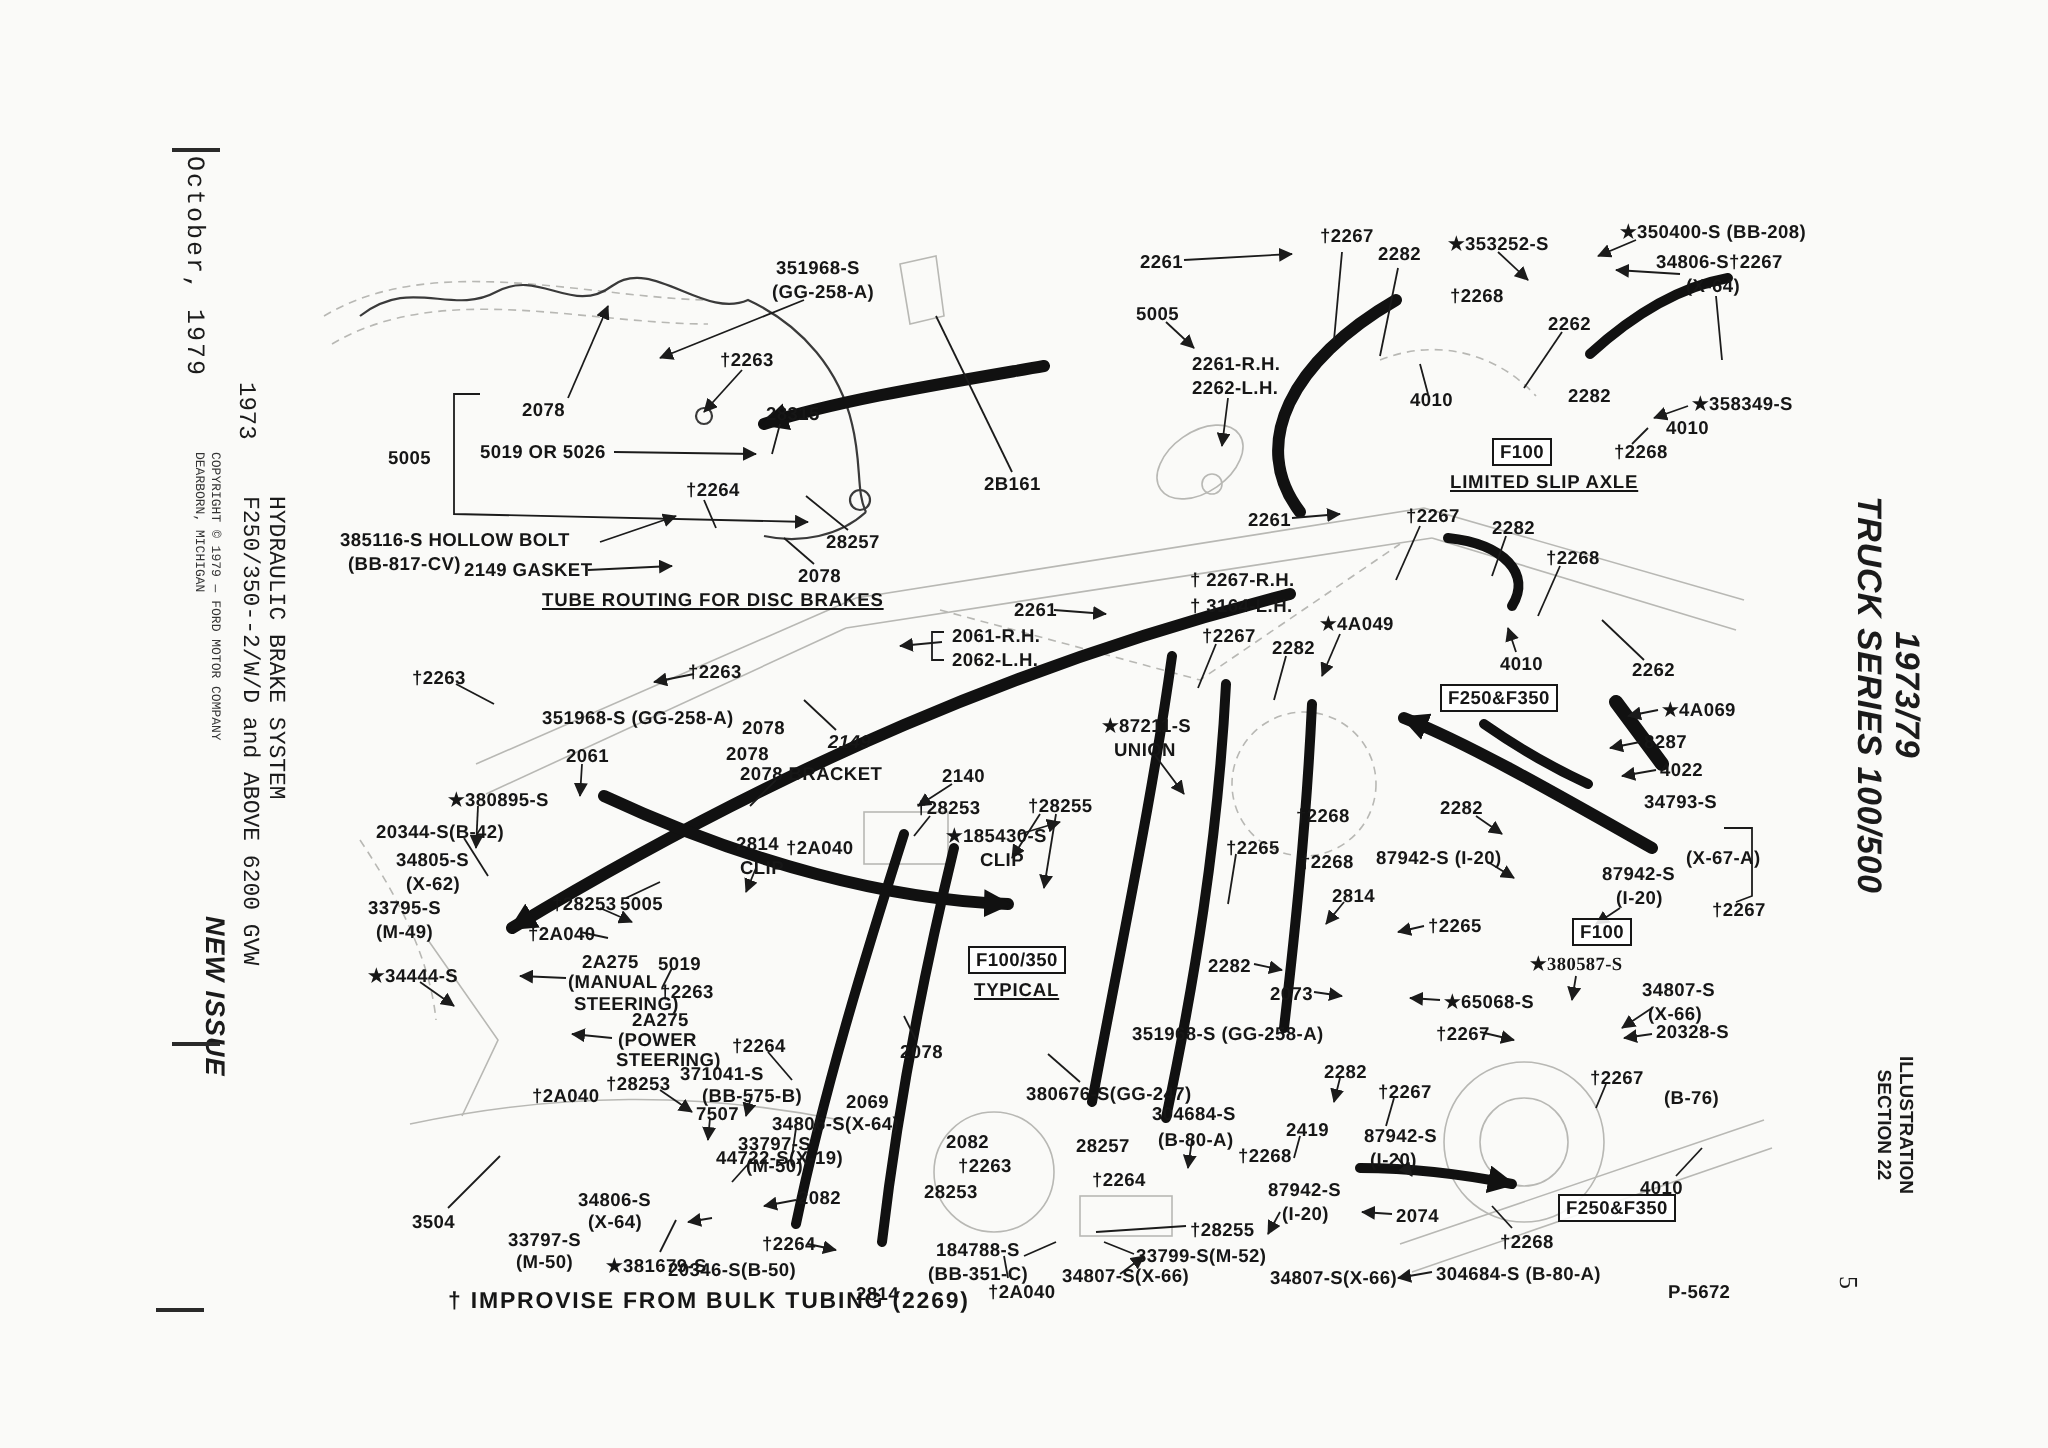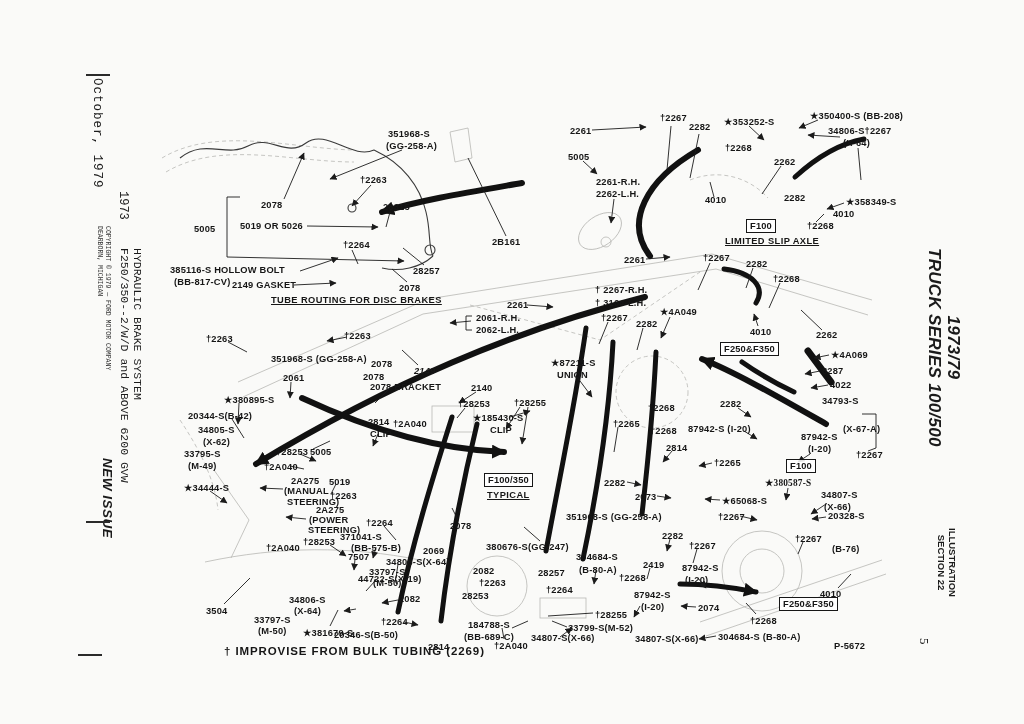--- a/index.html
+++ b/index.html
@@ -334,36 +334,36 @@
       <div class="lbl" style="left: 685px; top: 575px;">(I-20)</div>
       <div class="lbl" style="left: 698px; top: 603px;">2074</div>
       <div class="lbl" style="left: 750px; top: 616px;">†2268</div>
       <div class="lbl" style="left: 718px; top: 632px;">304684-S (B-80-A)</div>
       <div class="lbl boxed" style="left: 779px; top: 597px;">F250&amp;F350</div>
       <div class="lbl" style="left: 820px; top: 589px;">4010</div>
       <div class="lbl" style="left: 834px; top: 641px;">P-5672</div>
       <div class="lbl boxed" style="left: 484px; top: 473px;">F100/350</div>
       <div class="lbl ul" style="left: 487px; top: 490px;">TYPICAL</div>
       <div class="lbl" style="left: 450px; top: 521px;">2078</div>
-      <div class="lbl" style="left: 486px; top: 542px;">380676-S(GG-247)</div>
+      <div class="lbl" style="left: 513px; top: 542px;">380676-S(GG-247)</div>
       <div class="lbl" style="left: 403px; top: 546px; margin-left: 20px;">2069</div>
       <div class="lbl" style="left: 386px; top: 557px;">34806-S(X-64)</div>
       <div class="lbl" style="left: 473px; top: 566px;">2082</div>
       <div class="lbl" style="left: 479px; top: 578px;">†2263</div>
       <div class="lbl" style="left: 538px; top: 568px;">28257</div>
       <div class="lbl" style="left: 546px; top: 585px;">†2264</div>
       <div class="lbl" style="left: 462px; top: 591px;">28253</div>
       <div class="lbl" style="left: 595px; top: 610px;">†28255</div>
       <div class="lbl" style="left: 568px; top: 623px;">33799-S(M-52)</div>
       <div class="lbl" style="left: 531px; top: 633px;">34807-S(X-66)</div>
       <div class="lbl" style="left: 635px; top: 634px;">34807-S(X-66)</div>
       <div class="lbl" style="left: 494px; top: 641px;">†2A040</div>
       <div class="lbl" style="left: 428px; top: 642px;">2814</div>
       <div class="lbl" style="left: 468px; top: 620px;">184788-S</div>
-      <div class="lbl" style="left: 464px; top: 632px;">(BB-689-C)</div>
+      <div class="lbl" style="left: 464px; top: 632px;">(BB-351-C)</div>
       <div class="lbl" style="left: 276px; top: 447px;">†28253</div>
       <div class="lbl" style="left: 310px; top: 447px;">5005</div>
       <div class="lbl" style="left: 264px; top: 462px;">†2A040</div>
       <div class="lbl" style="left: 184px; top: 483px;">★34444-S</div>
       <div class="lbl" style="left: 291px; top: 476px;">2A275</div>
       <div class="lbl" style="left: 284px; top: 486px;">(MANUAL</div>
       <div class="lbl" style="left: 287px; top: 497px;">STEERING)</div>
       <div class="lbl" style="left: 329px; top: 477px;">5019</div>
       <div class="lbl" style="left: 330px; top: 491px;">†2263</div>
       <div class="lbl" style="left: 316px; top: 505px;">2A275</div>

